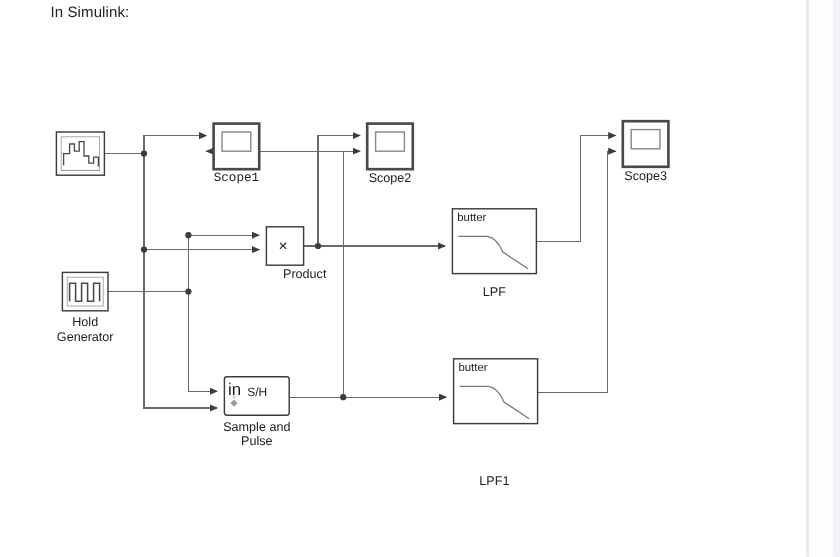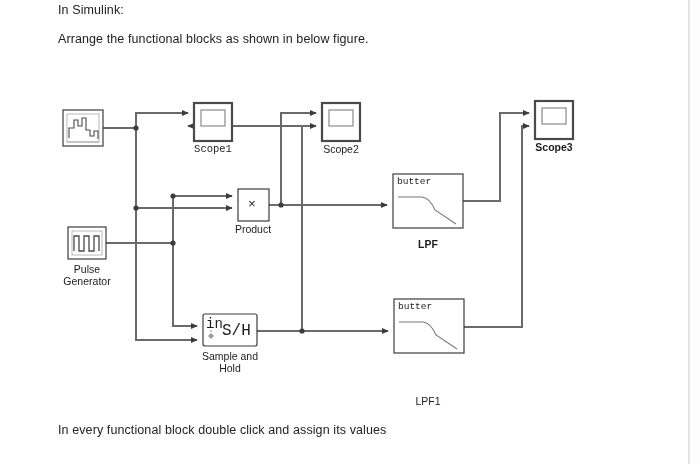--- a/index.html
+++ b/index.html
@@ -11,21 +11,21 @@
   body {
     width: 700px;
     height: 464px;
     position: relative;
     overflow: hidden;
     font-family: "Liberation Sans", sans-serif;
     color: #1a1a1a;
   }
   #page {
     position: absolute;
-    left: 16px; top: 0;
+    left: 0; top: 0;
     width: 596px; height: 464px;
     background: #ffffff;
   }
   
   .page-edge {
     position: absolute;
     top: 0;
     height: 464px;
     background: #e9e9ef;
   }
@@ -59,37 +59,35 @@
     font-family: "Liberation Sans", sans-serif;
     font-size: 10.5px;
     color: #1c1c1c;
     text-align: center;
     white-space: pre;
     line-height: 12px;
   }
   
   .blk-inner {
     position: absolute;
-    font-family: Liberation Mono, monospace;
+    font-family: Liberation Sans, sans-serif;
     color: #1c1c1c;
     white-space: nowrap;
   }
 </style>
 </head>
 <body>
 
 <div id="page">
 
   <div class="page-edge outer"></div>
   <div class="page-edge line"></div>
   <div class="page-edge line2"></div>
 
   <div class="prose" id="intro-line1">In Simulink:</div>
-  <div class="prose" id="intro-line2">Arrange the functional blocks as shown in below figure.</div>
-  <div class="prose" id="closing-line">In every functional block double click and assign its values</div>
 
   <div id="diagram">
     <svg width="700" height="464" viewBox="0 0 700 464" xmlns="http://www.w3.org/2000/svg">
       <defs>
         <marker id="arrow" markerWidth="7" markerHeight="7" refX="6.2" refY="3" orient="auto" markerUnits="userSpaceOnUse">
           <path d="M0,0 L7,3 L0,6 z" fill="#3c3c3c"></path>
         </marker>
       </defs>
 
       <g stroke="#6a6a6a" stroke-width="1.1" fill="none" shape-rendering="crispEdges">
@@ -186,38 +184,38 @@
       <g>
         <rect x="519" y="101" width="38" height="38" fill="#ffffff" stroke="#4a4a4a" stroke-width="2.2"></rect>
         <rect x="526" y="108" width="24" height="16" fill="#ffffff" stroke="#8a8a8a" stroke-width="1.2"></rect>
       </g>
     </svg>
 
     <div class="blk-inner" style="left:232px; top:197px; font-size:13px;">×</div>
 
     <div class="blk-inner" style="left:190px; top:316px; font-size:14px;">in</div>
 
-    <div class="blk-inner" style="left:206px; top:322px; font-size:16px;">S/H</div>
+    <div class="blk-inner" style="left:206px; top:322px; font-size:10px;">S/H</div>
 
     <div class="blk-inner" style="left:381px; top:176px; font-size:9.5px;">butter</div>
 
     <div class="blk-inner" style="left:382px; top:301px; font-size:9.5px;">butter</div>
 
 
-    <div class="blk-label" style="left:31px; top:263px; width:80px;">Pulse
+    <div class="blk-label" style="left:31px; top:263px; width:80px;">Hold
 Generator</div>
 
-    <div class="blk-label" style="left:202px; top:223px; width:70px;">Product</div>
+    <div class="blk-label" style="left:202px; top:223px; width:70px;text-align:right;">Product</div>
 
     <div class="blk-label" style="left:174px; top:350px; width:80px;">Sample and
-Hold</div>
-
-    <div class="blk-label" style="left:382px; top:238px; width:60px;font-weight:bold;">LPF</div>
+Pulse</div>
+
+    <div class="blk-label" style="left:382px; top:238px; width:60px;">LPF</div>
 
     <div class="blk-label" style="left:382px; top:363px; width:60px;margin-top:32px;">LPF1</div>
 
     <div class="blk-label" style="left:167px; top:143px; width:60px;font-family:Liberation Mono, monospace;">Scope1</div>
 
     <div class="blk-label" style="left:295px; top:143px; width:60px;">Scope2</div>
 
-    <div class="blk-label" style="left:508px; top:141px; width:60px;font-weight:bold;">Scope3</div>
+    <div class="blk-label" style="left:508px; top:141px; width:60px;">Scope3</div>
   </div>
 </div>
 
 </body></html>

